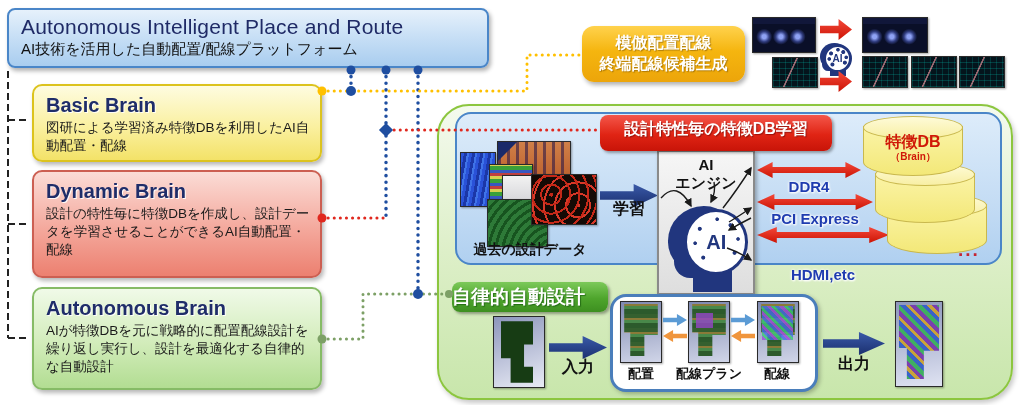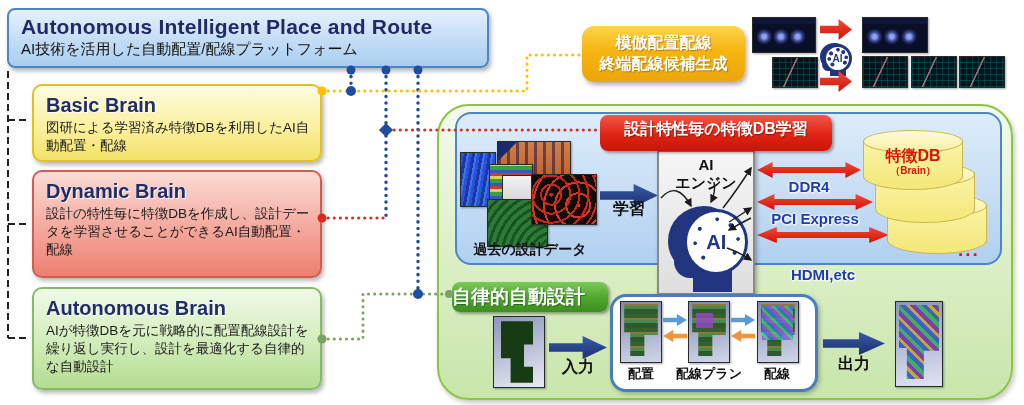--- a/index.html
+++ b/index.html
@@ -4,21 +4,21 @@
 <style>
   html,body{margin:0;padding:0;}
   .canvas{position:relative;width:1024px;height:405px;background:#fff;overflow:hidden;
           font-family:"Liberation Sans","DejaVu Sans",sans-serif;}
   .abs{position:absolute;box-sizing:border-box;}
 
   
   .title-box{left:7px;top:8px;width:482px;height:60px;border:2px solid #4a86c8;border-radius:8px;
     background:linear-gradient(180deg,#e6f1fb 0%,#c9e0f6 45%,#a9cdef 100%);
     box-shadow:2px 3px 4px rgba(0,0,0,.3);padding:5px 12px 0 12px;}
-  .title-main{font-size:21px;font-weight:bold;color:#1f2a66;letter-spacing:.2px;white-space:nowrap;}
+  .title-main{font-size:21px;font-weight:normal;color:#1f2a66;letter-spacing:.2px;white-space:nowrap;}
   .title-sub{font-size:15px;color:#111;margin-top:1px;white-space:nowrap;}
 
   
   .brain{left:32px;width:290px;border-radius:10px;padding:8px 10px 6px 12px;box-shadow:2px 3px 4px rgba(0,0,0,.28);}
   .brain-basic{top:84px;height:78px;background:linear-gradient(180deg,#fefce0 0%,#faf0a0 55%,#f3e268 100%);border:2px solid #dcc31e;}
   .brain-dynamic{top:170px;height:108px;background:linear-gradient(180deg,#fbdcd6 0%,#f4a89c 55%,#ec8070 100%);border:2px solid #cc5f52;}
   .brain-autonomous{top:287px;height:103px;background:linear-gradient(180deg,#f0fae8 0%,#d2ecba 55%,#b2dd92 100%);border:2px solid #86bb66;}
   .brain-name{font-size:20px;font-weight:bold;color:#1f2d69;text-shadow:1px 1px 0 rgba(255,255,255,.9);}
   .brain-desc{font-size:13.5px;color:#1a1a1a;line-height:1.32;margin-top:2px;}
 
@@ -221,21 +221,21 @@
   <div class="abs proto" style="left:757px;top:242px;width:132px;margin-top:24px;">HDMI,etc</div>
 
   <div class="abs cylinder" style="left:887px;top:194px;">
     <div class="cyl-body"></div>
       <div class="cyl-top"></div>
     </div>
   <div class="abs cylinder" style="left:875px;top:163px;">
     <div class="cyl-body"></div>
       <div class="cyl-top"></div>
     </div>
-  <div class="abs cylinder" style="left:863px;top:130px;">
+  <div class="abs cylinder" style="left:863px;top:116px;">
     <div class="cyl-body"></div>
       <div class="cyl-top"></div>
     <div class="db-text">
       <div class="db-l1">特徴DB</div>
       <div class="db-l2">（Brain）</div>
     </div>
   </div>
   <div class="abs more-dots" style="left:958px;top:239px;">...</div>
 
   <div class="abs green-label">自律的自動設計</div>

